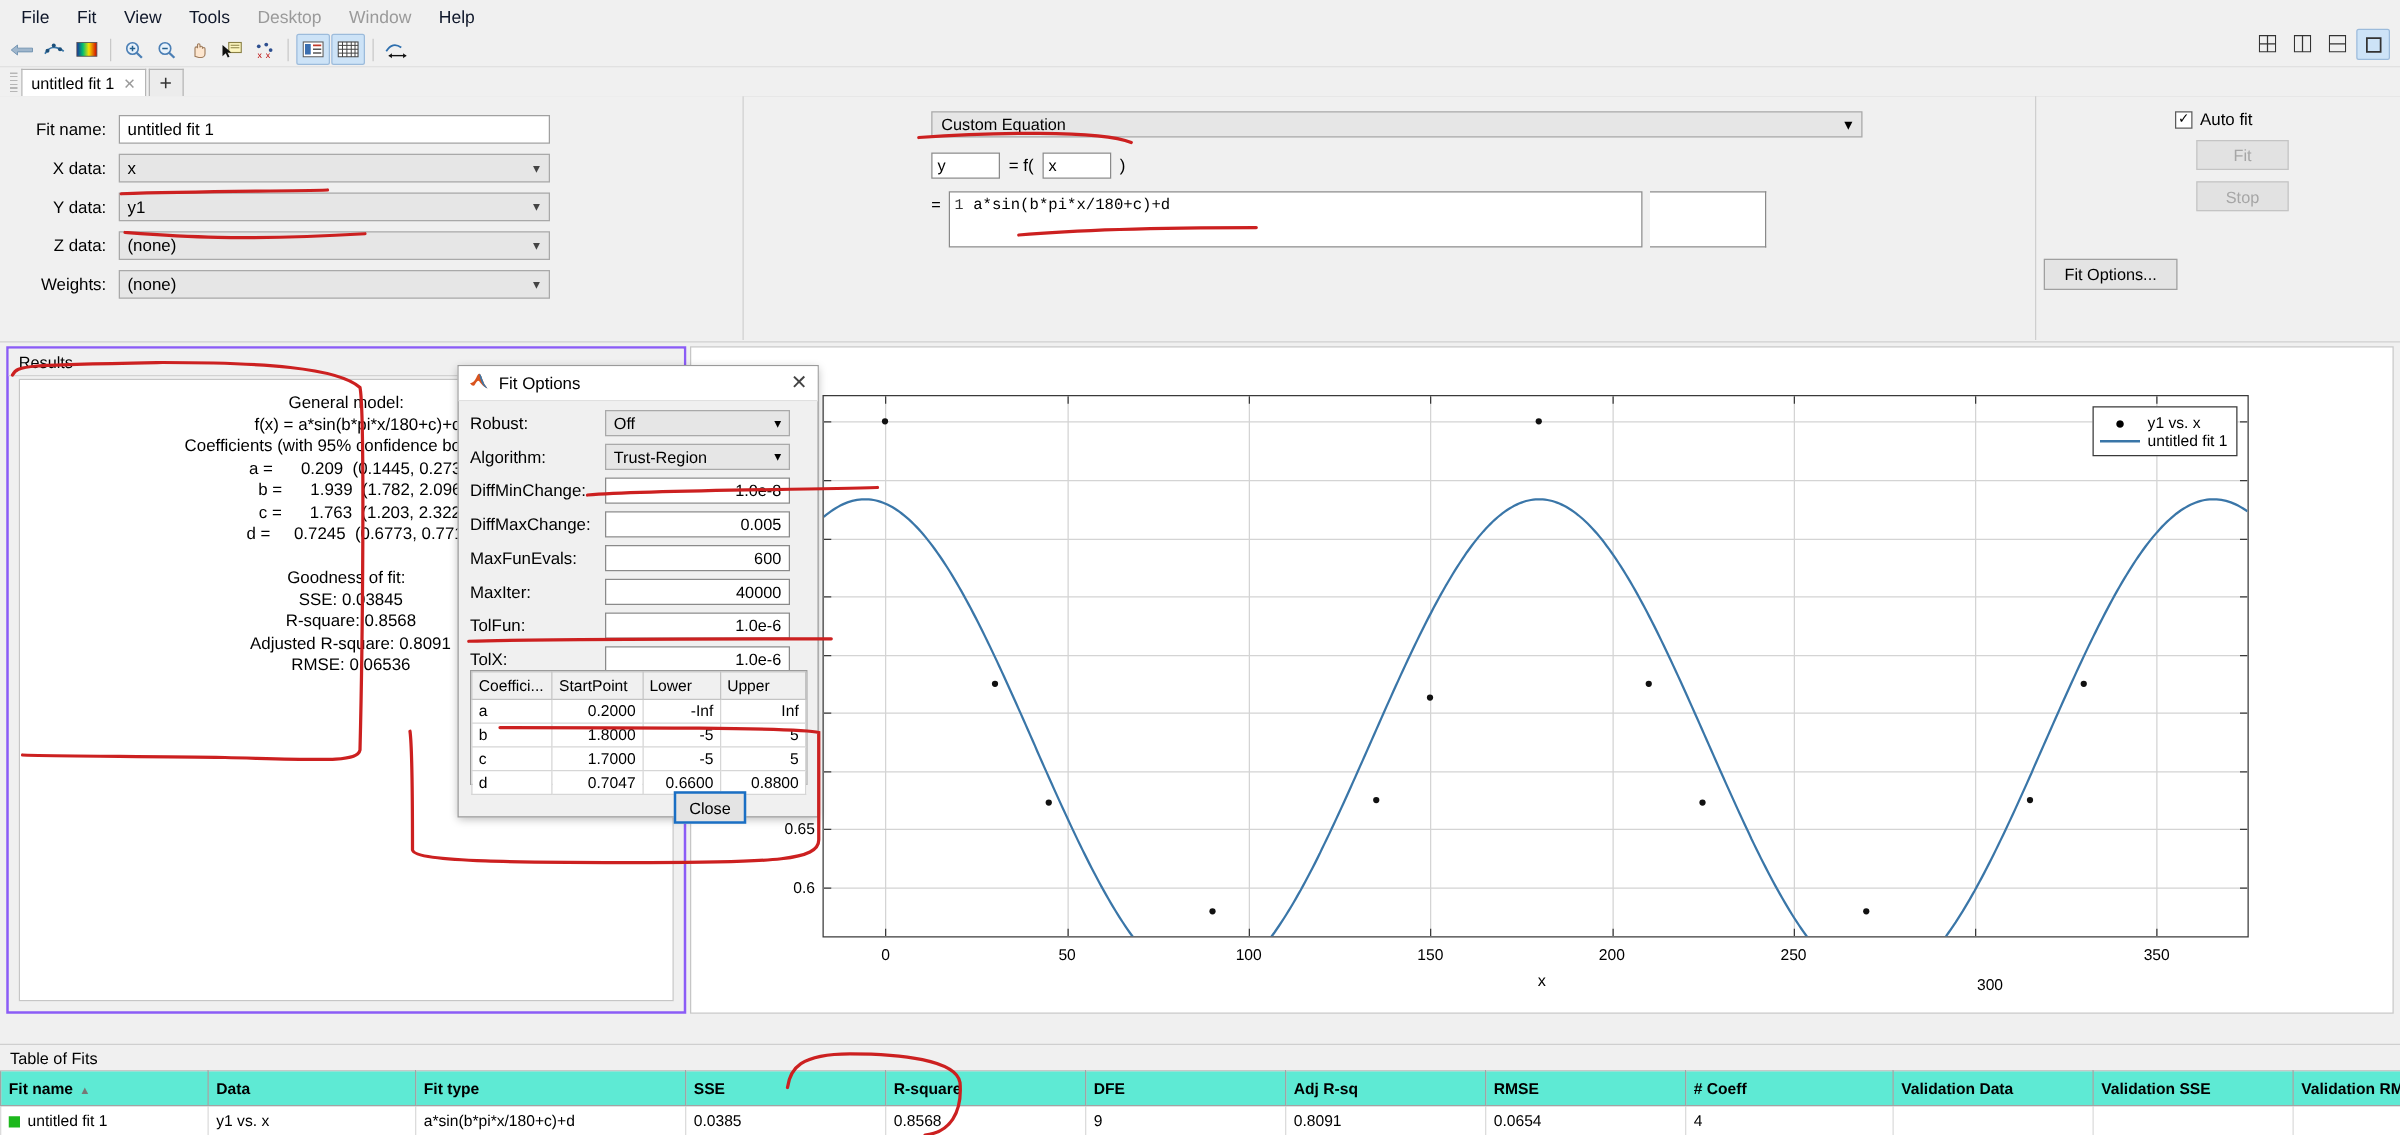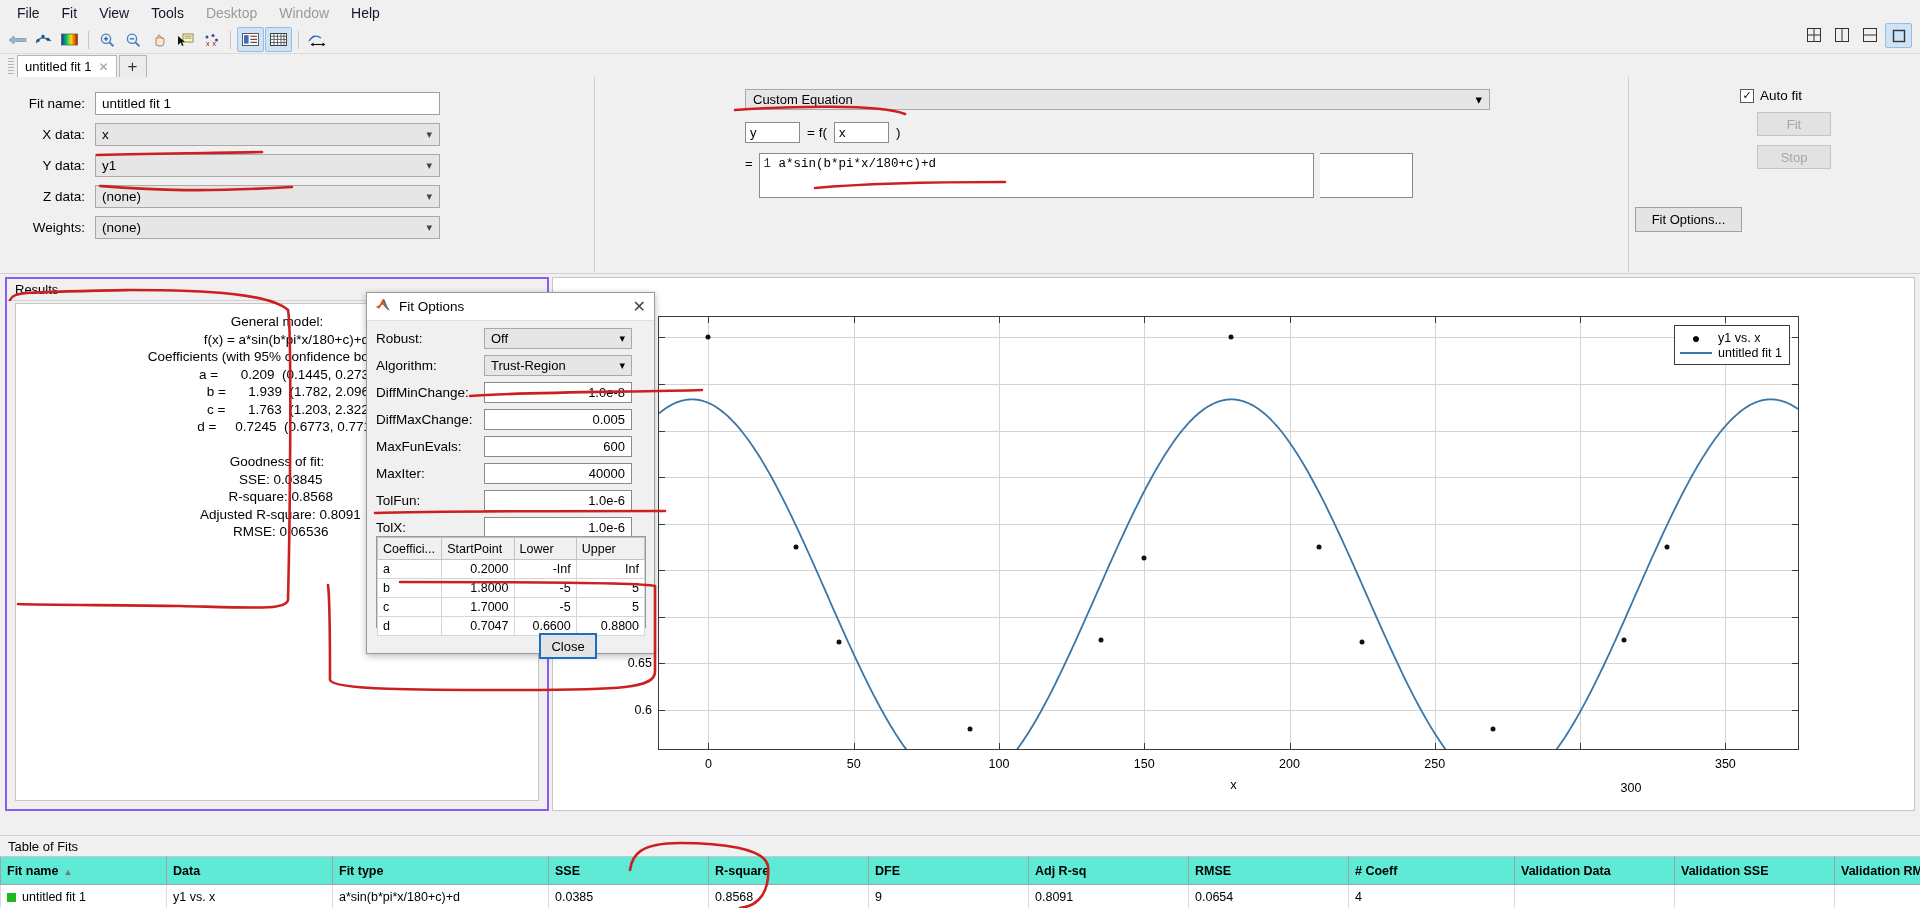--- a/index.html
+++ b/index.html
@@ -445,21 +445,21 @@
         <div class="tickmark-x" style="left: 630.518px;"></div>
         <div class="tickmark-x2" style="left: 630.518px;"></div>
         <div class="xtick" style="left: 630.518px;">200</div>
         <div class="gline-v" style="left: 775.798px;"></div>
         <div class="tickmark-x" style="left: 775.798px;"></div>
         <div class="tickmark-x2" style="left: 775.798px;"></div>
         <div class="xtick" style="left: 775.798px;">250</div>
         <div class="gline-v" style="left: 921.079px;"></div>
         <div class="tickmark-x" style="left: 921.079px;"></div>
         <div class="tickmark-x2" style="left: 921.079px;"></div>
-        <div class="xtick" style="left: 972px; margin-top: 32px;">300</div>
+        <div class="xtick" style="left: 933px; margin-top: 32px;">300</div>
         <div class="gline-v" style="left: 1066.36px;"></div>
         <div class="tickmark-x" style="left: 1066.36px;"></div>
         <div class="tickmark-x2" style="left: 1066.36px;"></div>
         <div class="xtick" style="left: 1066.36px;">350</div>
         <svg width="1139" height="432" style="position: absolute; left: 0px; top: 0px; z-index: 2;">
           <path d="M0.0 96.5 L1.9 94.9 L3.8 93.5 L5.7 92.1 L7.6 90.8 L9.5 89.6 L11.4 88.5 L13.3 87.4 L15.2 86.5 L17.1 85.7 L19.0 84.9 L20.9 84.3 L22.8 83.7 L24.7 83.3 L26.6 82.9 L28.5 82.7 L30.4 82.5 L32.3 82.4 L34.2 82.4 L36.1 82.5 L38.0 82.7 L39.9 83.0 L41.8 83.4 L43.7 83.9 L45.6 84.5 L47.5 85.2 L49.4 86.0 L51.3 86.8 L53.2 87.8 L55.1 88.8 L57.0 90.0 L58.8 91.2 L60.7 92.5 L62.6 94.0 L64.5 95.5 L66.4 97.1 L68.3 98.7 L70.2 100.5 L72.1 102.4 L74.0 104.3 L75.9 106.3 L77.8 108.4 L79.7 110.6 L81.6 112.9 L83.5 115.3 L85.4 117.7 L87.3 120.2 L89.2 122.8 L91.1 125.5 L93.0 128.2 L94.9 131.0 L96.8 133.9 L98.7 136.8 L100.6 139.8 L102.5 142.9 L104.4 146.1 L106.3 149.3 L108.2 152.6 L110.1 155.9 L112.0 159.3 L113.9 162.8 L115.8 166.3 L117.7 169.8 L119.6 173.5 L121.5 177.1 L123.4 180.8 L125.3 184.6 L127.2 188.4 L129.1 192.3 L131.0 196.2 L132.9 200.1 L134.8 204.1 L136.7 208.1 L138.6 212.1 L140.5 216.2 L142.4 220.3 L144.3 224.4 L146.2 228.6 L148.1 232.8 L150.0 237.0 L151.9 241.2 L153.8 245.4 L155.7 249.7 L157.6 253.9 L159.5 258.2 L161.4 262.5 L163.3 266.8 L165.2 271.1 L167.1 275.4 L169.0 279.7 L170.8 284.0 L172.7 288.3 L174.6 292.6 L176.5 296.9 L178.4 301.1 L180.3 305.4 L182.2 309.6 L184.1 313.9 L186.0 318.1 L187.9 322.3 L189.8 326.5 L191.7 330.6 L193.6 334.7 L195.5 338.8 L197.4 342.9 L199.3 346.9 L201.2 350.9 L203.1 354.9 L205.0 358.8 L206.9 362.7 L208.8 366.5 L210.7 370.3 L212.6 374.1 L214.5 377.8 L216.4 381.4 L218.3 385.0 L220.2 388.6 L222.1 392.1 L224.0 395.5 L225.9 398.9 L227.8 402.2 L229.7 405.5 L231.6 408.7 L233.5 411.8 L235.4 414.9 L237.3 417.9 L239.2 420.8 L241.1 423.7 L243.0 426.5 L244.9 429.2 L246.8 431.8 L248.7 434.4 L250.6 436.9 L252.5 439.3 L254.4 441.6 L256.3 443.9 L258.2 446.1 L260.1 448.2 L262.0 450.2 L263.9 452.1 L265.8 453.9 L267.7 455.7 L269.6 457.3 L271.5 458.9 L273.4 460.4 L275.3 461.8 L277.2 463.1 L279.1 464.3 L281.0 465.4 L282.9 466.4 L284.8 467.4 L286.6 468.2 L288.5 469.0 L290.4 469.6 L292.3 470.2 L294.2 470.6 L296.1 471.0 L298.0 471.3 L299.9 471.5 L301.8 471.6 L303.7 471.6 L305.6 471.4 L307.5 471.3 L309.4 471.0 L311.3 470.6 L313.2 470.1 L315.1 469.5 L317.0 468.8 L318.9 468.1 L320.8 467.2 L322.7 466.3 L324.6 465.2 L326.5 464.1 L328.4 462.9 L330.3 461.5 L332.2 460.1 L334.1 458.6 L336.0 457.0 L337.9 455.4 L339.8 453.6 L341.7 451.8 L343.6 449.8 L345.5 447.8 L347.4 445.7 L349.3 443.5 L351.2 441.3 L353.1 438.9 L355.0 436.5 L356.9 434.0 L358.8 431.4 L360.7 428.8 L362.6 426.0 L364.5 423.2 L366.4 420.3 L368.3 417.4 L370.2 414.4 L372.1 411.3 L374.0 408.2 L375.9 405.0 L377.8 401.7 L379.7 398.3 L381.6 395.0 L383.5 391.5 L385.4 388.0 L387.3 384.4 L389.2 380.8 L391.1 377.2 L393.0 373.5 L394.9 369.7 L396.8 365.9 L398.6 362.0 L400.5 358.1 L402.4 354.2 L404.3 350.3 L406.2 346.2 L408.1 342.2 L410.0 338.1 L411.9 334.0 L413.8 329.9 L415.7 325.8 L417.6 321.6 L419.5 317.4 L421.4 313.2 L423.3 308.9 L425.2 304.7 L427.1 300.4 L429.0 296.1 L430.9 291.9 L432.8 287.6 L434.7 283.3 L436.6 279.0 L438.5 274.7 L440.4 270.4 L442.3 266.1 L444.2 261.8 L446.1 257.5 L448.0 253.2 L449.9 248.9 L451.8 244.7 L453.7 240.5 L455.6 236.2 L457.5 232.0 L459.4 227.9 L461.3 223.7 L463.2 219.6 L465.1 215.5 L467.0 211.4 L468.9 207.4 L470.8 203.4 L472.7 199.4 L474.6 195.5 L476.5 191.6 L478.4 187.8 L480.3 184.0 L482.2 180.2 L484.1 176.5 L486.0 172.9 L487.9 169.2 L489.8 165.7 L491.7 162.2 L493.6 158.7 L495.5 155.4 L497.4 152.0 L499.3 148.8 L501.2 145.6 L503.1 142.4 L505.0 139.3 L506.9 136.3 L508.8 133.4 L510.7 130.5 L512.6 127.7 L514.4 125.0 L516.3 122.4 L518.2 119.8 L520.1 117.3 L522.0 114.9 L523.9 112.5 L525.8 110.3 L527.7 108.1 L529.6 106.0 L531.5 104.0 L533.4 102.1 L535.3 100.2 L537.2 98.5 L539.1 96.8 L541.0 95.2 L542.9 93.7 L544.8 92.3 L546.7 91.0 L548.6 89.8 L550.5 88.7 L552.4 87.6 L554.3 86.7 L556.2 85.8 L558.1 85.1 L560.0 84.4 L561.9 83.8 L563.8 83.4 L565.7 83.0 L567.6 82.7 L569.5 82.5 L571.4 82.4 L573.3 82.4 L575.2 82.5 L577.1 82.7 L579.0 83.0 L580.9 83.4 L582.8 83.8 L584.7 84.4 L586.6 85.1 L588.5 85.8 L590.4 86.7 L592.3 87.6 L594.2 88.6 L596.1 89.8 L598.0 91.0 L599.9 92.3 L601.8 93.7 L603.7 95.2 L605.6 96.8 L607.5 98.4 L609.4 100.2 L611.3 102.0 L613.2 104.0 L615.1 106.0 L617.0 108.1 L618.9 110.2 L620.8 112.5 L622.7 114.8 L624.6 117.3 L626.4 119.8 L628.3 122.3 L630.2 125.0 L632.1 127.7 L634.0 130.5 L635.9 133.4 L637.8 136.3 L639.7 139.3 L641.6 142.4 L643.5 145.5 L645.4 148.7 L647.3 152.0 L649.2 155.3 L651.1 158.7 L653.0 162.2 L654.9 165.7 L656.8 169.2 L658.7 172.8 L660.6 176.5 L662.5 180.2 L664.4 183.9 L666.3 187.7 L668.2 191.6 L670.1 195.5 L672.0 199.4 L673.9 203.4 L675.8 207.4 L677.7 211.4 L679.6 215.5 L681.5 219.6 L683.4 223.7 L685.3 227.8 L687.2 232.0 L689.1 236.2 L691.0 240.4 L692.9 244.7 L694.8 248.9 L696.7 253.2 L698.6 257.4 L700.5 261.7 L702.4 266.0 L704.3 270.3 L706.2 274.6 L708.1 278.9 L710.0 283.2 L711.9 287.5 L713.8 291.8 L715.7 296.1 L717.6 300.4 L719.5 304.6 L721.4 308.9 L723.3 313.1 L725.2 317.3 L727.1 321.5 L729.0 325.7 L730.9 329.9 L732.8 334.0 L734.7 338.1 L736.6 342.2 L738.5 346.2 L740.4 350.2 L742.2 354.2 L744.1 358.1 L746.0 362.0 L747.9 365.8 L749.8 369.7 L751.7 373.4 L753.6 377.1 L755.5 380.8 L757.4 384.4 L759.3 388.0 L761.2 391.5 L763.1 394.9 L765.0 398.3 L766.9 401.6 L768.8 404.9 L770.7 408.1 L772.6 411.3 L774.5 414.4 L776.4 417.4 L778.3 420.3 L780.2 423.2 L782.1 426.0 L784.0 428.7 L785.9 431.4 L787.8 434.0 L789.7 436.5 L791.6 438.9 L793.5 441.2 L795.4 443.5 L797.3 445.7 L799.2 447.8 L801.1 449.8 L803.0 451.7 L804.9 453.6 L806.8 455.4 L808.7 457.0 L810.6 458.6 L812.5 460.1 L814.4 461.5 L816.3 462.8 L818.2 464.1 L820.1 465.2 L822.0 466.3 L823.9 467.2 L825.8 468.1 L827.7 468.8 L829.6 469.5 L831.5 470.1 L833.4 470.6 L835.3 471.0 L837.2 471.2 L839.1 471.4 L841.0 471.6 L842.9 471.6 L844.8 471.5 L846.7 471.3 L848.6 471.0 L850.5 470.6 L852.4 470.2 L854.3 469.6 L856.1 469.0 L858.0 468.2 L859.9 467.4 L861.8 466.4 L863.7 465.4 L865.6 464.3 L867.5 463.1 L869.4 461.8 L871.3 460.4 L873.2 458.9 L875.1 457.3 L877.0 455.7 L878.9 453.9 L880.8 452.1 L882.7 450.2 L884.6 448.2 L886.5 446.1 L888.4 443.9 L890.3 441.7 L892.2 439.3 L894.1 436.9 L896.0 434.4 L897.9 431.9 L899.8 429.2 L901.7 426.5 L903.6 423.7 L905.5 420.9 L907.4 417.9 L909.3 414.9 L911.2 411.9 L913.1 408.7 L915.0 405.5 L916.9 402.3 L918.8 398.9 L920.7 395.6 L922.6 392.1 L924.5 388.6 L926.4 385.1 L928.3 381.5 L930.2 377.8 L932.1 374.1 L934.0 370.4 L935.9 366.6 L937.8 362.7 L939.7 358.8 L941.6 354.9 L943.5 351.0 L945.4 347.0 L947.3 342.9 L949.2 338.9 L951.1 334.8 L953.0 330.7 L954.9 326.5 L956.8 322.3 L958.7 318.1 L960.6 313.9 L962.5 309.7 L964.4 305.4 L966.3 301.2 L968.1 296.9 L970.0 292.6 L971.9 288.3 L973.8 284.0 L975.7 279.7 L977.6 275.4 L979.5 271.1 L981.4 266.8 L983.3 262.5 L985.2 258.2 L987.1 254.0 L989.0 249.7 L990.9 245.4 L992.8 241.2 L994.7 237.0 L996.6 232.8 L998.5 228.6 L1000.4 224.5 L1002.3 220.3 L1004.2 216.2 L1006.1 212.2 L1008.0 208.1 L1009.9 204.1 L1011.8 200.1 L1013.7 196.2 L1015.6 192.3 L1017.5 188.5 L1019.4 184.6 L1021.3 180.9 L1023.2 177.2 L1025.1 173.5 L1027.0 169.9 L1028.9 166.3 L1030.8 162.8 L1032.7 159.3 L1034.6 155.9 L1036.5 152.6 L1038.4 149.3 L1040.3 146.1 L1042.2 143.0 L1044.1 139.9 L1046.0 136.9 L1047.9 133.9 L1049.8 131.0 L1051.7 128.2 L1053.6 125.5 L1055.5 122.8 L1057.4 120.2 L1059.3 117.7 L1061.2 115.3 L1063.1 112.9 L1065.0 110.7 L1066.9 108.5 L1068.8 106.4 L1070.7 104.3 L1072.6 102.4 L1074.5 100.5 L1076.4 98.8 L1078.3 97.1 L1080.2 95.5 L1082.0 94.0 L1083.9 92.6 L1085.8 91.2 L1087.7 90.0 L1089.6 88.9 L1091.5 87.8 L1093.4 86.8 L1095.3 86.0 L1097.2 85.2 L1099.1 84.5 L1101.0 83.9 L1102.9 83.4 L1104.8 83.0 L1106.7 82.7 L1108.6 82.5 L1110.5 82.4 L1112.4 82.4 L1114.3 82.5 L1116.2 82.7 L1118.1 82.9 L1120.0 83.3 L1121.9 83.7 L1123.8 84.3 L1125.7 84.9 L1127.6 85.7 L1129.5 86.5 L1131.4 87.4 L1133.3 88.5 L1135.2 89.6 L1137.1 90.8 L1139.0 92.1 " stroke="#3a76a8" stroke-width="1.8" fill="none"></path>
         </svg>
         <div class="dot" style="left: 49.3954px; top: 20.4828px; background: rgb(17, 17, 17); z-index: 3;"></div>
         <div class="dot" style="left: 136.564px; top: 229.966px; background: rgb(17, 17, 17); z-index: 3;"></div>
         <div class="dot" style="left: 180.148px; top: 324.931px; background: rgb(17, 17, 17); z-index: 3;"></div>

